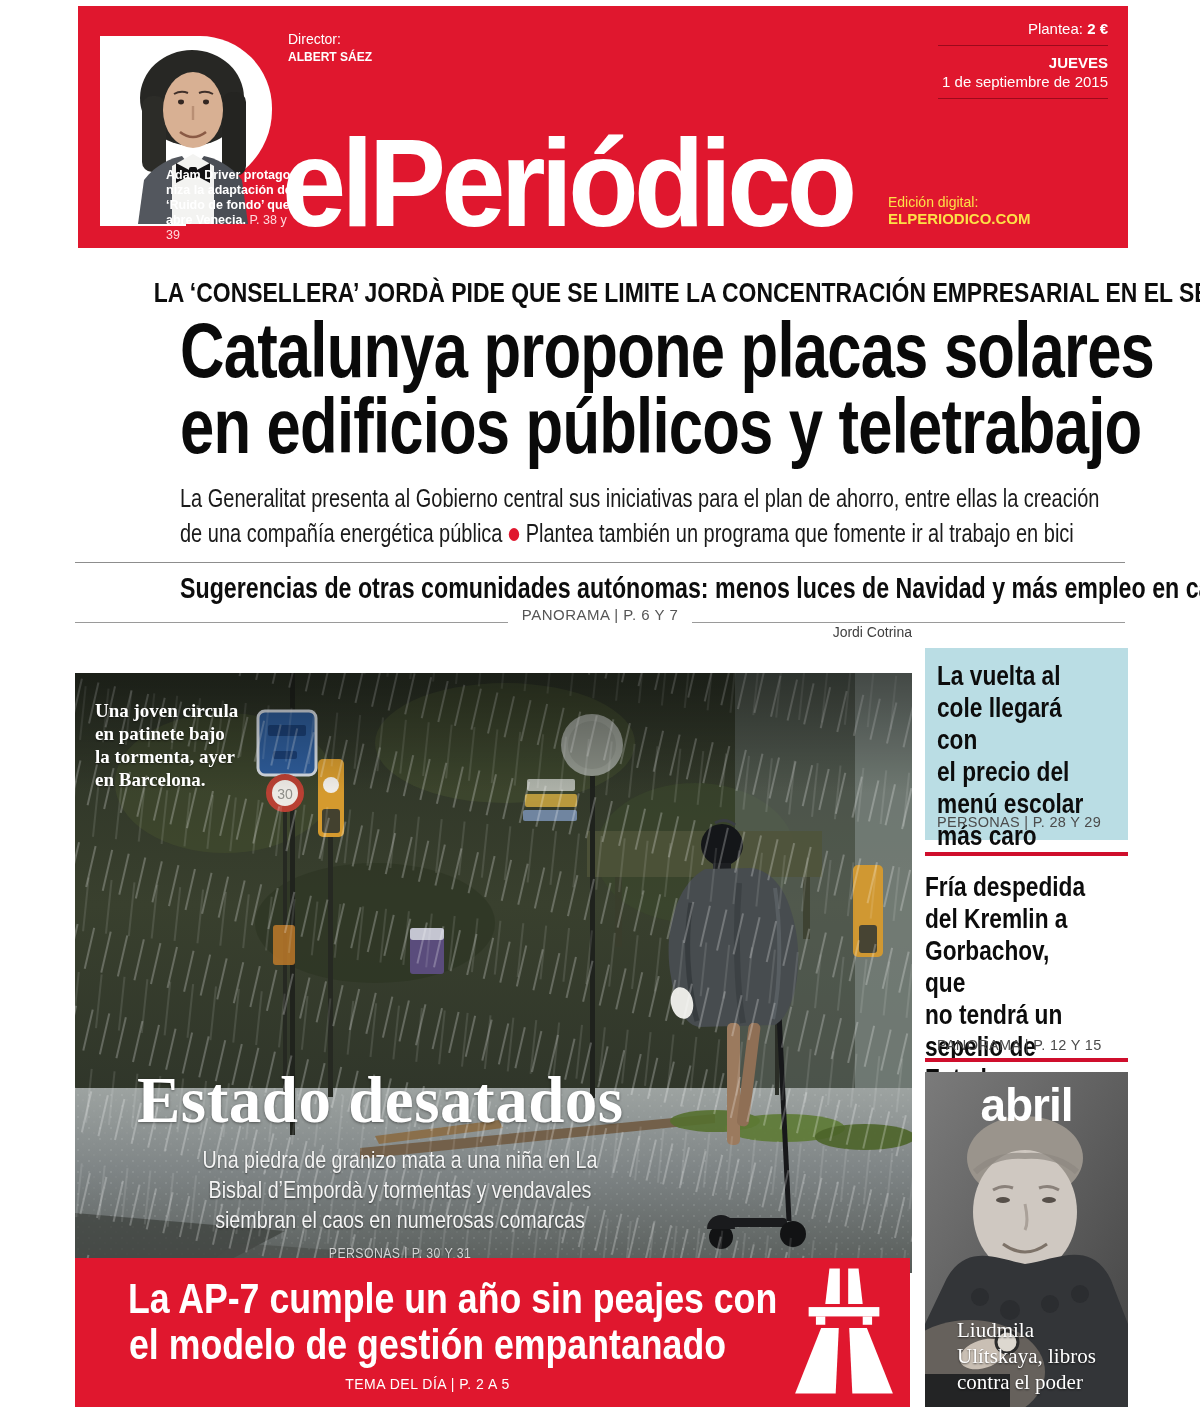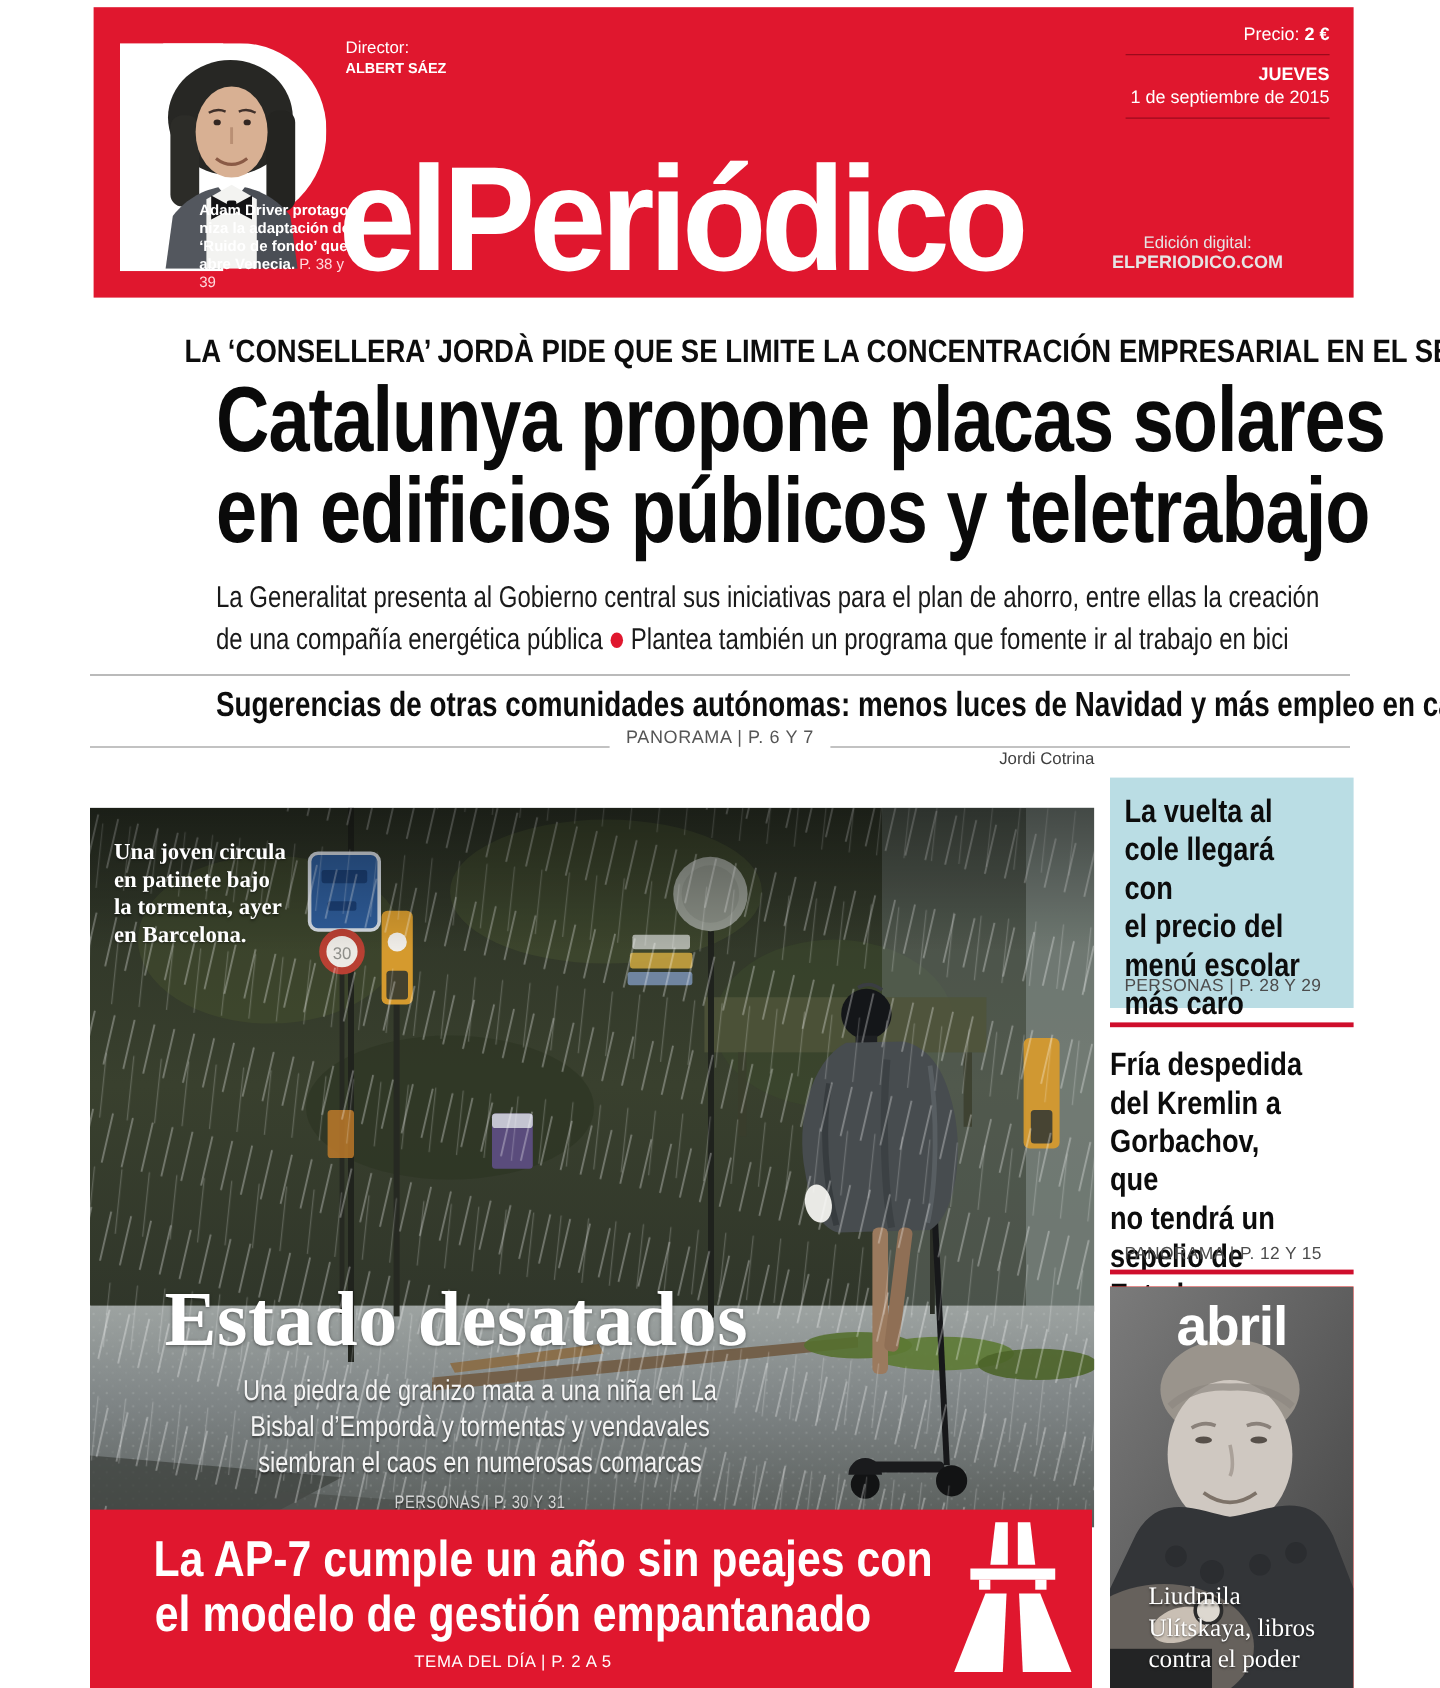--- a/index.html
+++ b/index.html
@@ -20,21 +20,21 @@
   .director .nm{font-weight:bold;font-size:12px;}
   .wordmark{position:absolute;left:204px;top:115px;width:760px;color:#fff;
             font-size:124px;font-weight:bold;line-height:124px;letter-spacing:-5px;
             transform:scaleX(.93);transform-origin:left top;white-space:nowrap;}
   .mh-right{position:absolute;right:20px;top:14px;width:200px;text-align:right;color:#fff;}
   .mh-right .price{font-size:15px;}
   .mh-right .price b{font-weight:bold;}
   .mh-hr{border:0;border-top:1px solid rgba(100,0,14,.55);width:170px;margin:8px 0 8px auto;}
   .mh-right .day{font-weight:bold;font-size:15px;}
   .mh-right .date{font-size:15px;margin-top:2px;}
-  .mh-digital{position:absolute;right:20px;top:188px;width:220px;text-align:center;color:#e5e5e5;}
+  .mh-digital{position:absolute;right:20px;top:188px;width:220px;text-align:left;color:#fde047;}
   .mh-digital .lab{font-size:14px;}
   .mh-digital .url{font-size:15px;font-weight:bold;}
 
   
   .kicker{position:absolute;left:75px;top:278px;width:1050px;text-align:center;
           font-size:27px;font-weight:bold;white-space:nowrap;transform:scaleX(.85);color:#0d0d0d;}
   .hl{position:absolute;left:75px;width:1050px;text-align:center;font-size:77px;font-weight:bold;
       color:#0a0a0a;white-space:nowrap;transform:scaleX(.8);letter-spacing:-1px;line-height:76px;}
   .hl1{top:312px;} .hl2{top:388px;}
   .deck-line{position:absolute;left:75px;width:1050px;text-align:center;font-size:25px;color:#1a1a1a;
@@ -128,21 +128,21 @@
 abre Venecia.</span><span class="pr"> P. 38 y 39</span></div>
 
     <div class="director">
       <div>Director:</div>
       <div class="nm">ALBERT SÁEZ</div>
     </div>
 
     <div class="wordmark">elPeriódico</div>
 
     <div class="mh-right">
-      <div class="price"><span>Precio:</span> <b>2 €</b></div>
+      <div class="price"><span>Plantea:</span> <b>2 €</b></div>
       <hr class="mh-hr">
       <div class="day">JUEVES</div>
       <div class="date">1 de septiembre de 2015</div>
       <hr class="mh-hr">
     </div>
     <div class="mh-digital">
       <div class="lab">Edición digital:</div>
       <div class="url">ELPERIODICO.COM</div>
     </div>
   </header>

